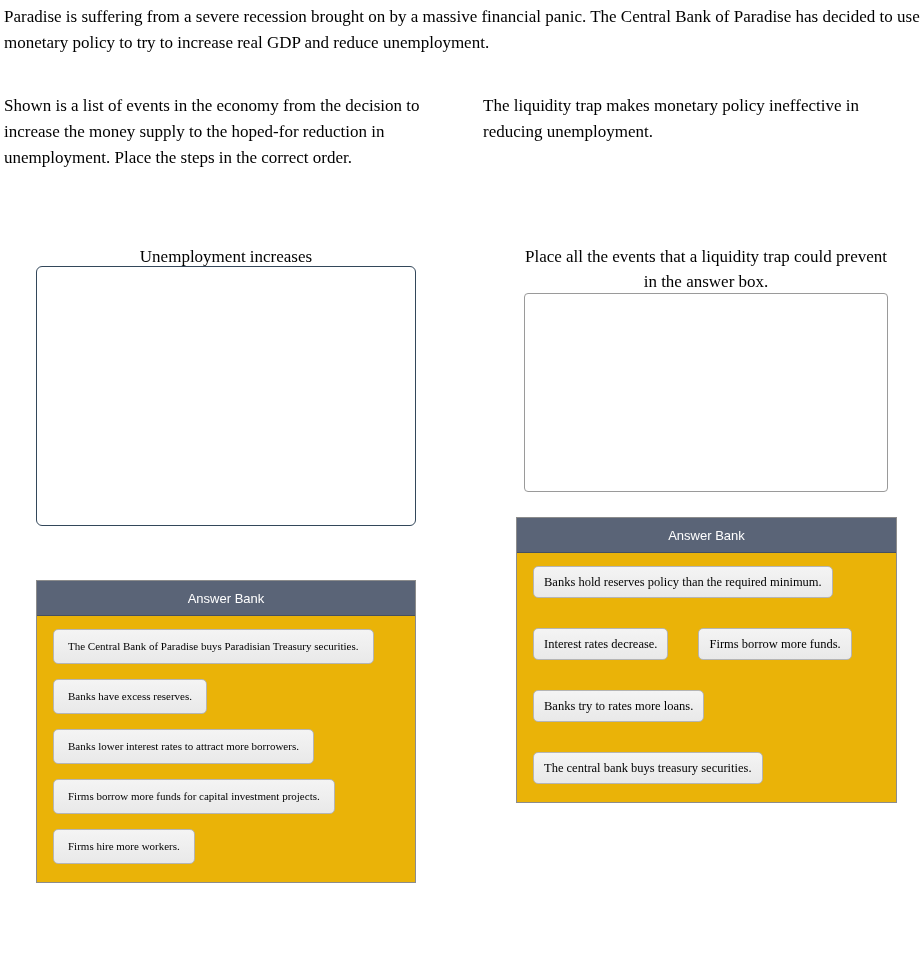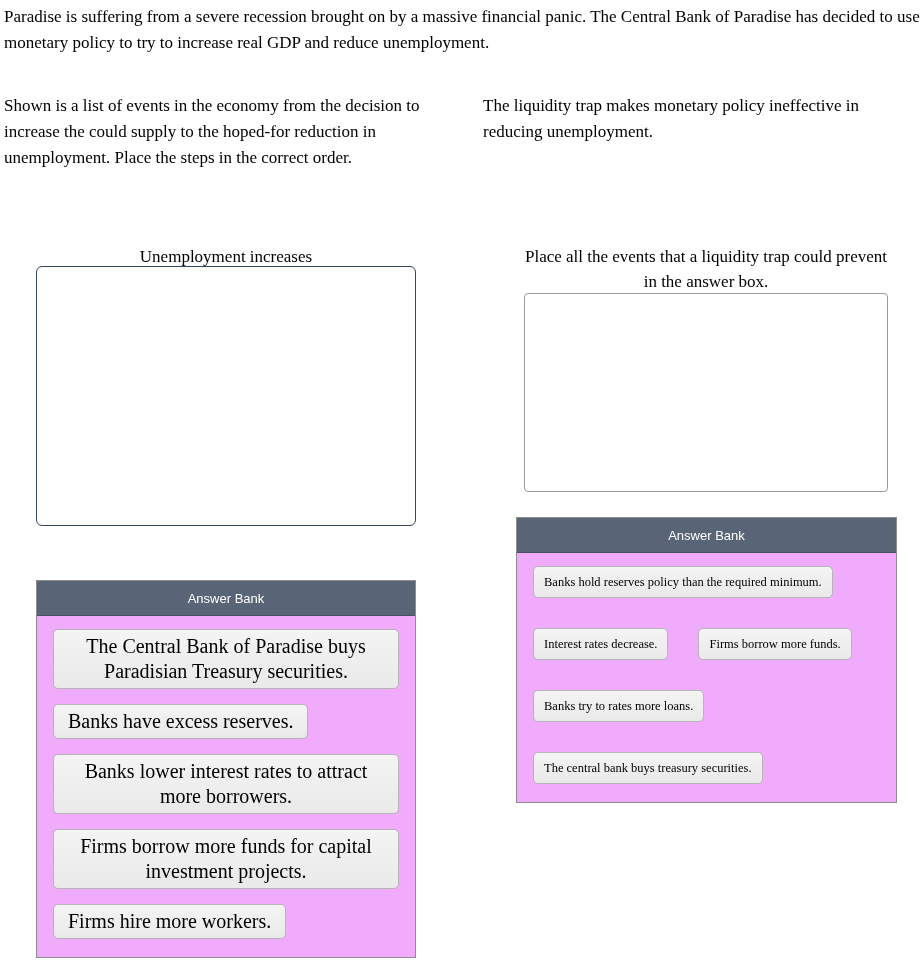--- a/index.html
+++ b/index.html
@@ -42,21 +42,21 @@
     left: 36px; top: 266px; width: 380px; height: 260px;
     border: 1.5px solid #33475a;
   }
   .drop-zone.liquidity {
     left: 524px; top: 293px; width: 364px; height: 199px;
     border: 1px solid #9a9a9a; border-radius: 4px;
   }
 
   .answer-bank {
     position: absolute;
-    background: #f0abfc;
+    background: #eab308;
     border: 1px solid #8c8c8c;
   }
   .answer-bank.left  { left: 36px;  top: 580px; width: 380px; }
   .answer-bank.right { left: 516px; top: 517px; width: 381px; }
 
   .bank-header {
     background: #5a6477;
     color: #ffffff;
     font-family: "Liberation Sans", sans-serif;
     font-size: 13px;
@@ -75,36 +75,36 @@
   .bank-item {
     background: linear-gradient(#f4f4f4, #e9e9e9);
     border: 1px solid #b5b5b5;
     border-radius: 5px;
     text-align: center;
     cursor: pointer;
     width: fit-content;
     max-width: 100%;
   }
   .answer-bank.left .bank-item {
-    font-size: 20px; line-height: 25px;
+    font-size: 11px; line-height: 25px;
     padding: 4px 14px;
   }
   .answer-bank.right .bank-item {
     font-size: 12.5px; line-height: 16px;
     padding: 7px 10px;
   }
 </style>
 </head>
 <body>
 
 <div class="page">
 
   <p class="intro">Paradise is suffering from a severe recession brought on by a massive financial panic. The Central Bank of Paradise has decided to use monetary policy to try to increase real GDP and reduce unemployment.</p>
 
-  <p class="instruction left">Shown is a list of events in the economy from the decision to increase the could supply to the hoped-for reduction in unemployment. Place the steps in the correct order.</p>
+  <p class="instruction left">Shown is a list of events in the economy from the decision to increase the money supply to the hoped-for reduction in unemployment. Place the steps in the correct order.</p>
   <p class="instruction right">The liquidity trap makes monetary policy ineffective in reducing unemployment.</p>
 
   <div class="box-label label-increase">Unemployment increases</div>
 
   <div class="drop-zone ordering"></div>
 
 
   <div class="answer-bank left">
     <div class="bank-header">Answer Bank</div>
     <div class="bank-body">

